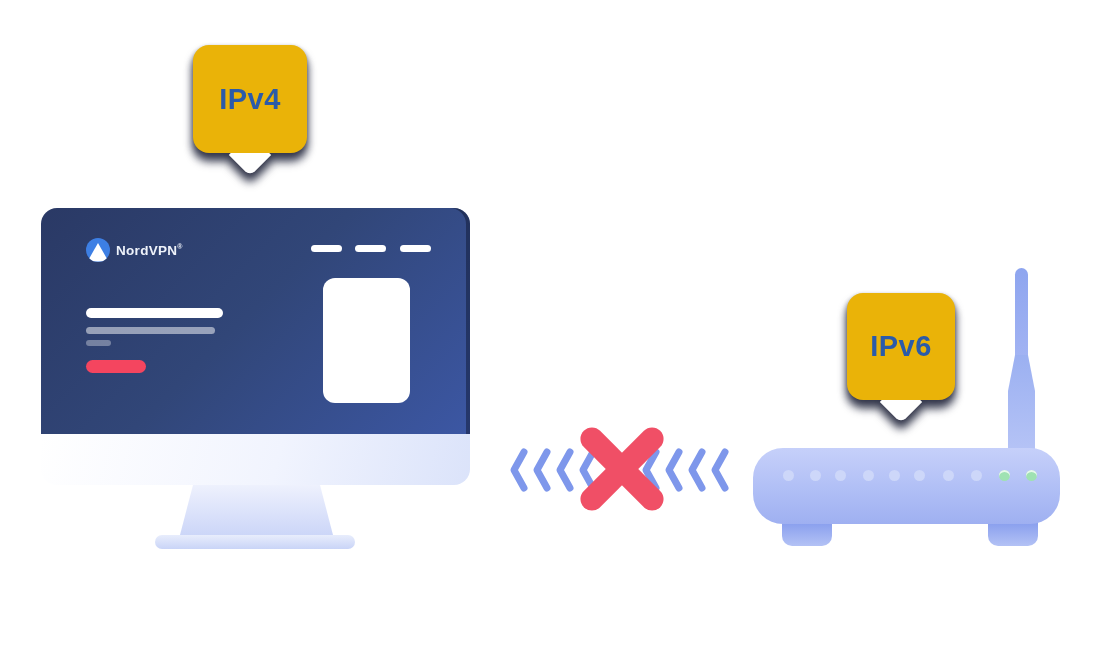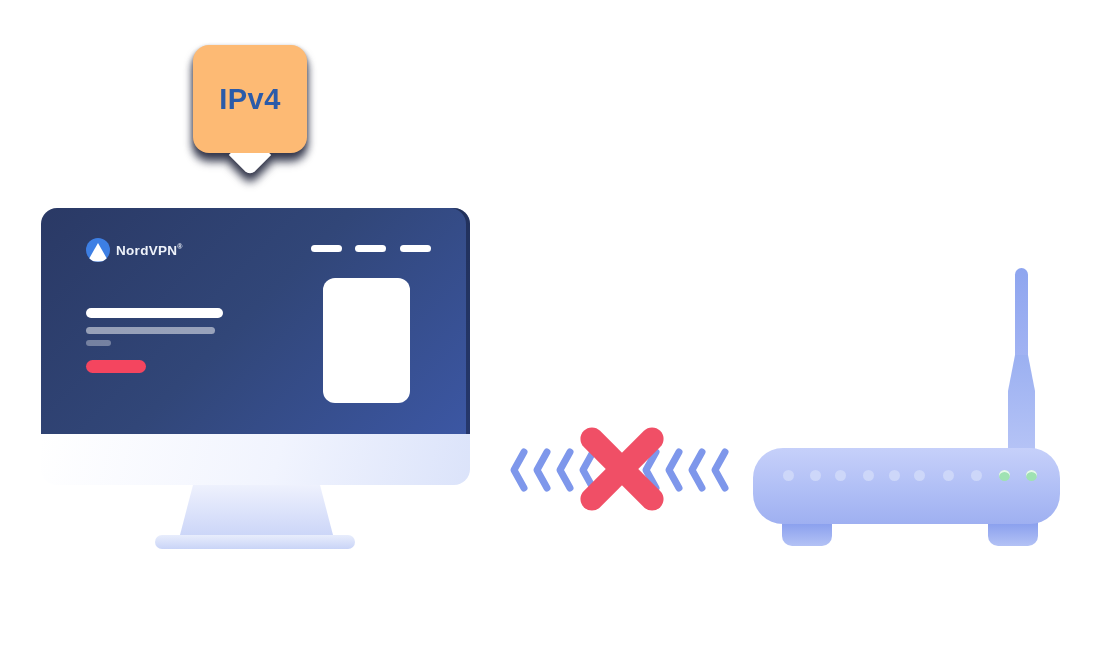--- a/index.html
+++ b/index.html
@@ -5,21 +5,21 @@
   html,body{margin:0;padding:0;}
   .canvas{
     position:relative; width:1104px; height:656px; background:#ffffff;
     overflow:hidden; font-family:"Liberation Sans", sans-serif;
   }
   .abs{position:absolute;}
 
   
   .bubble{ position:absolute; filter: drop-shadow(0 7px 4px rgba(27,31,54,.82)) drop-shadow(0 2px 2px rgba(27,31,54,.45)); }
   .bubble-body{
-    position:relative; background:#fdba74; border-radius:16px;
+    position:relative; background:#eab308; border-radius:16px;
     display:flex; align-items:center; justify-content:center;
   }
   .bubble-tail{
     position:absolute; left:50%; width:30px; height:30px; background:#ffffff;
     transform:translateX(-50%) rotate(45deg); border-radius:0 0 7px 0;
   }
   .bubble-label{ color:#2b5ba9; font-weight:bold; font-size:29px; letter-spacing:.5px; }
   .bubble-ipv4{ left:193px; top:45px; }
   .bubble-ipv4 .bubble-body{ width:114px; height:108px; }
   .bubble-ipv4 .bubble-tail{ bottom:-17px; }
@@ -169,14 +169,20 @@
     <div class="led p3"></div>
     <div class="led p4"></div>
     <div class="led p5"></div>
     <div class="led p6"></div>
     <div class="led p7"></div>
     <div class="led p8"></div>
     <div class="led p9 green"></div>
     <div class="led p10 green"></div>
   </div>
 
+  <div class="bubble bubble-ipv6">
+    <div class="bubble-tail"></div>
+    <div class="bubble-body">
+      <span class="bubble-label">IPv6</span>
+    </div>
+  </div>
 
 </div>
 
 </body></html>

